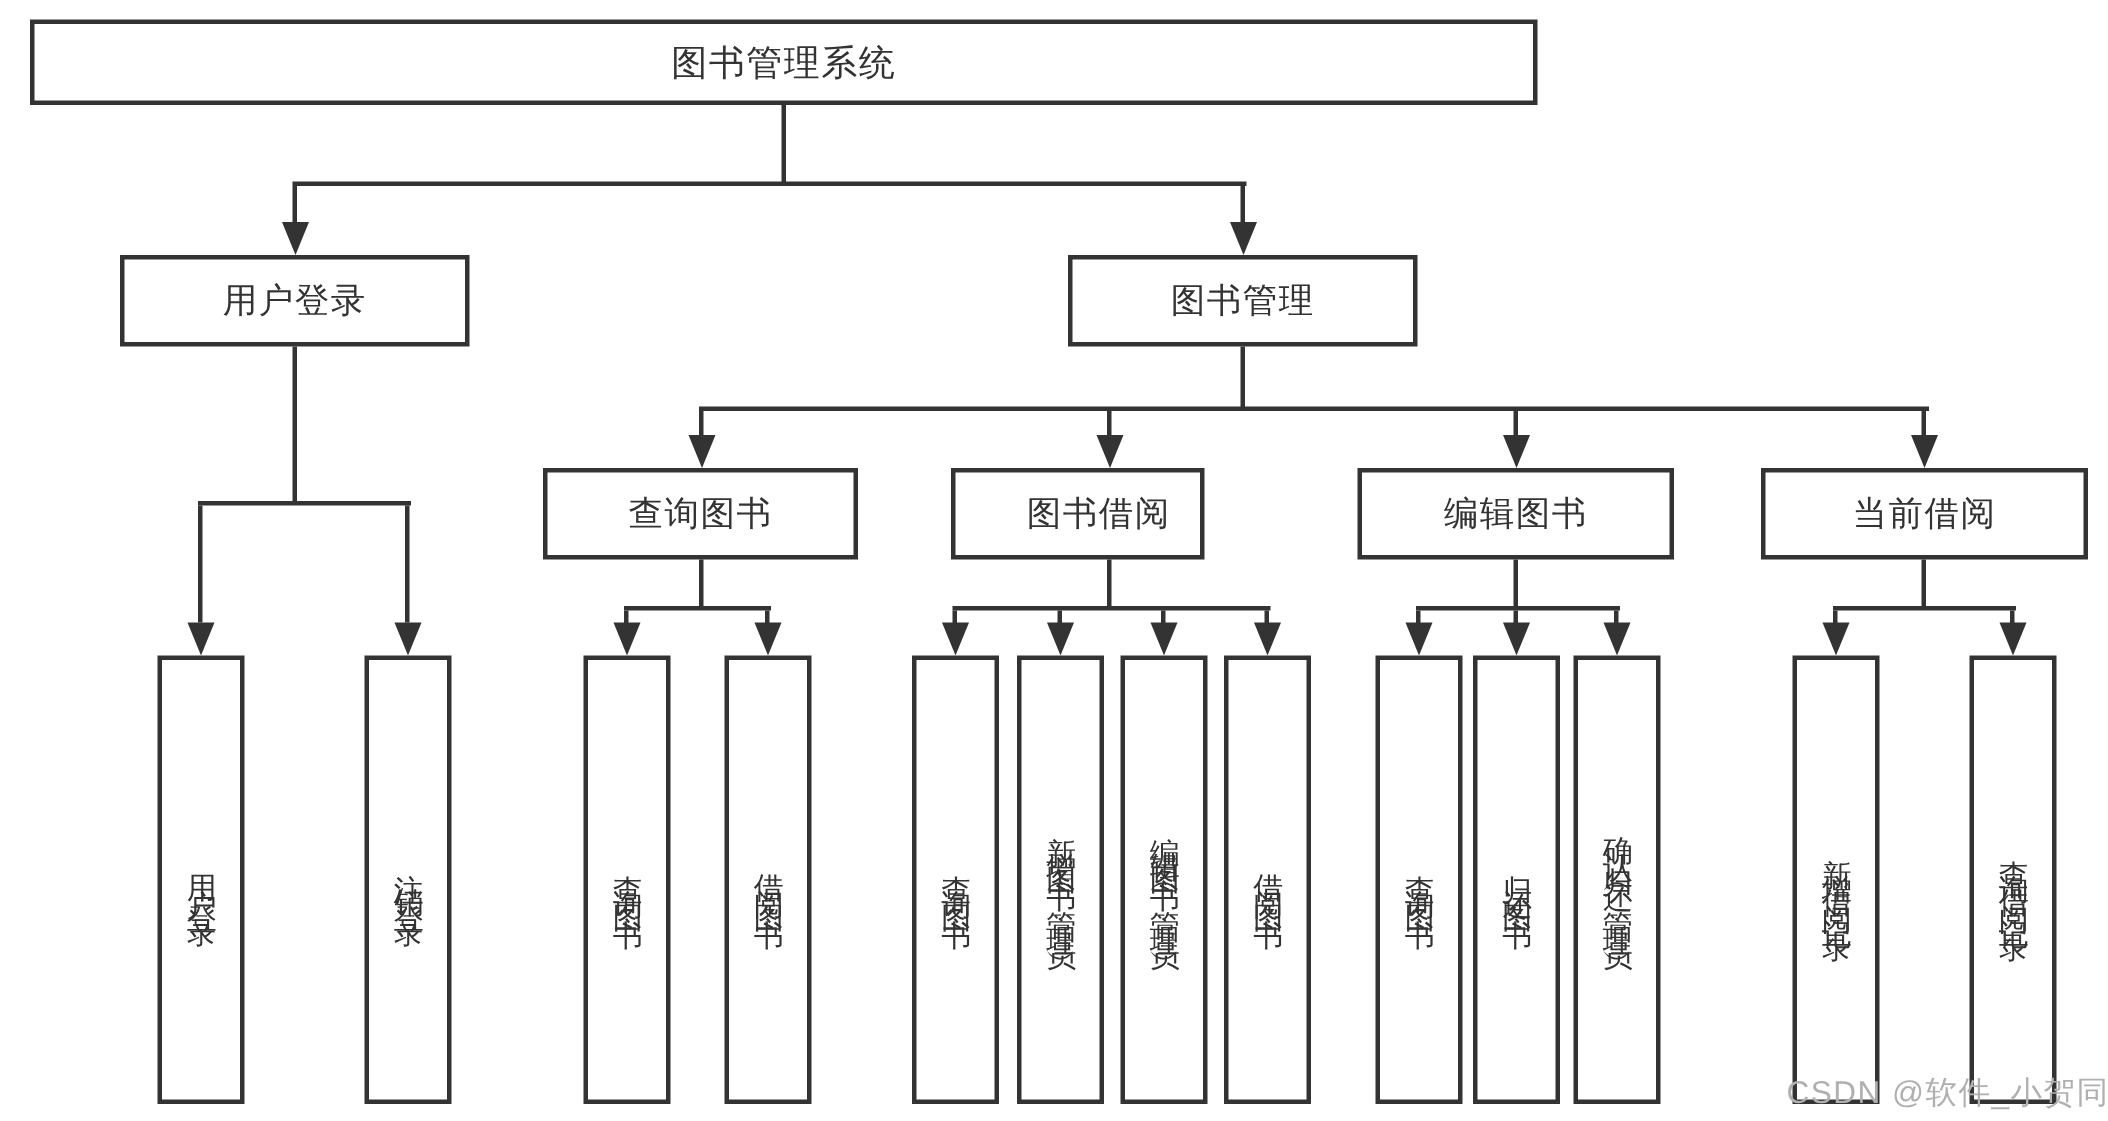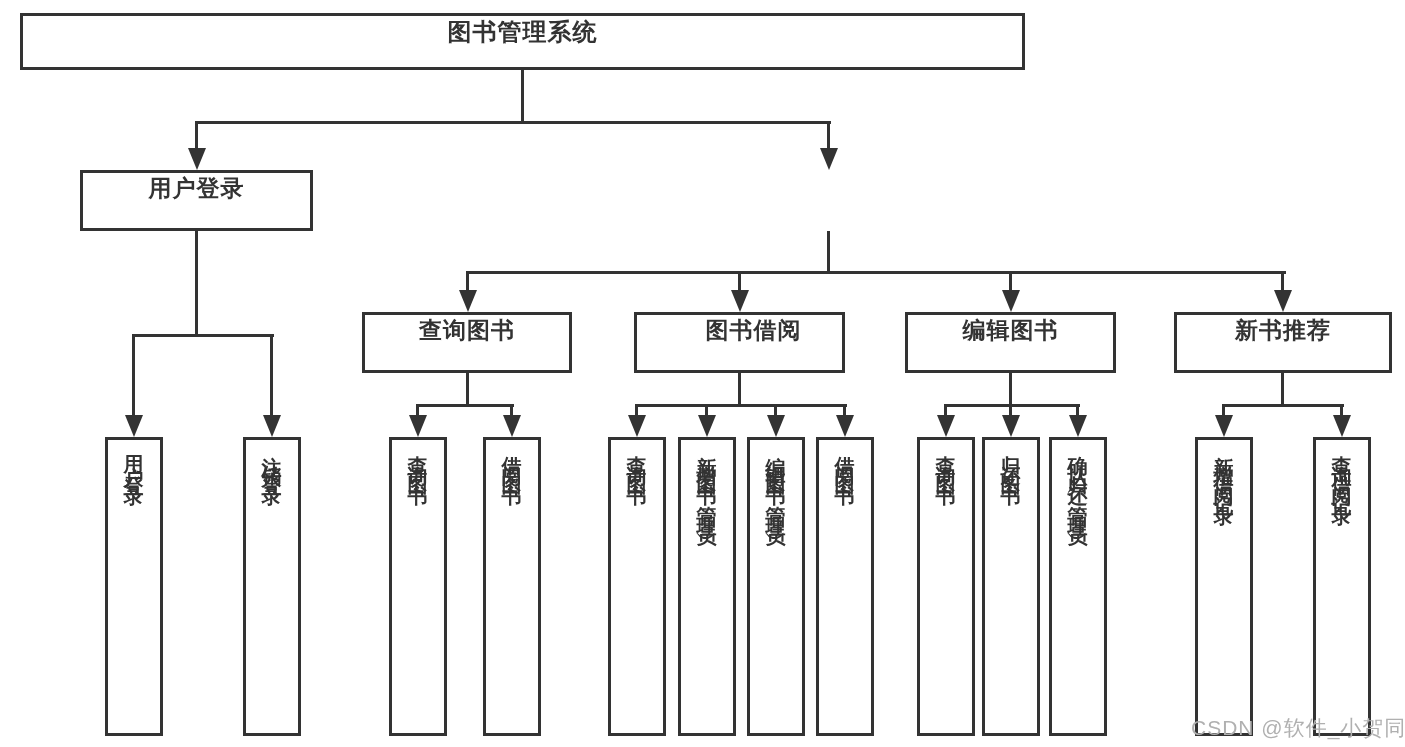--- a/index.html
+++ b/index.html
@@ -12,23 +12,22 @@
   html,body{margin:0;padding:0;background:var(--background-color);}
   body{font-family:"Liberation Sans",sans-serif;}
   .canvas{
     position:relative;width:1405px;height:747px;
     background:var(--background-color);overflow:hidden;
   }
   .box{
     position:absolute;box-sizing:border-box;
     border:3px solid var(--line-color);
     background:var(--box-fill);
-    display:flex;align-items:flex-start;justify-content:center;
+    display:flex;align-items:center;justify-content:center;
     color:var(--text-color);
-    font-weight:bold;
   }
   .hlabel{font-size:23px;letter-spacing:1px;white-space:nowrap;}
   .rootlabel{font-size:24px;letter-spacing:1px;white-space:nowrap;}
   .leaf{border-width:3px;}
   .vlabel{
     writing-mode:vertical-rl;text-orientation:mixed;
     font-size:20px;letter-spacing:10px;line-height:1.1;
   }
   .l{position:absolute;background:var(--line-color);}
   .ar{
@@ -55,20 +54,23 @@
   <div class="l" style="left:521px;top:70px;width:3px;height:54px;"></div>
   <div class="l" style="left:195px;top:121px;width:636px;height:3px;"></div>
   <div class="l" style="left:195px;top:124px;width:3px;height:25px;"></div>
   <div class="l" style="left:827px;top:124px;width:3px;height:25px;"></div>
   <div class="ar" style="left:188px;top:148px;"></div>
   <div class="ar" style="left:820px;top:148px;"></div>
 
   <div class="box" style="left:80px;top:170px;width:233px;height:61px;">
     <span class="hlabel">用户登录</span>
   </div>
+  <div class="box" style="left:712px;top:170px;width:233px;height:61px;">
+    <span class="hlabel">图书管理</span>
+  </div>
 
   <div class="l" style="left:195px;top:231px;width:3px;height:105px;"></div>
   <div class="l" style="left:132px;top:334px;width:142px;height:3px;"></div>
   <div class="l" style="left:132px;top:337px;width:3px;height:78px;"></div>
   <div class="l" style="left:270px;top:337px;width:3px;height:78px;"></div>
   <div class="ar" style="left:125px;top:415px;"></div>
   <div class="ar" style="left:263px;top:415px;"></div>
 
   <div class="l" style="left:827px;top:231px;width:3px;height:43px;"></div>
   <div class="l" style="left:466px;top:271px;width:820px;height:3px;"></div>
@@ -77,28 +79,28 @@
   <div class="l" style="left:1009px;top:274px;width:3px;height:17px;"></div>
   <div class="l" style="left:1281px;top:274px;width:3px;height:17px;"></div>
   <div class="ar" style="left:459px;top:290px;"></div>
   <div class="ar" style="left:731px;top:290px;"></div>
   <div class="ar" style="left:1002px;top:290px;"></div>
   <div class="ar" style="left:1274px;top:290px;"></div>
 
   <div class="box" style="left:362px;top:312px;width:210px;height:61px;">
     <span class="hlabel">查询图书</span>
   </div>
-  <div class="box" style="left:634px;top:312px;width:211px;height:61px;padding-left:28px;">
+  <div class="box" style="left:634px;top:312px;width:169px;height:61px;padding-left:28px;">
     <span class="hlabel">图书借阅</span>
   </div>
   <div class="box" style="left:905px;top:312px;width:211px;height:61px;">
     <span class="hlabel">编辑图书</span>
   </div>
   <div class="box" style="left:1174px;top:312px;width:218px;height:61px;">
-    <span class="hlabel">新书推荐</span>
+    <span class="hlabel">当前借阅</span>
   </div>
 
   <div class="l" style="left:466px;top:373px;width:3px;height:32px;"></div>
   <div class="l" style="left:416px;top:404px;width:98px;height:3px;"></div>
   <div class="l" style="left:416px;top:407px;width:3px;height:9px;"></div>
   <div class="l" style="left:510px;top:407px;width:3px;height:9px;"></div>
   <div class="ar" style="left:409px;top:415px;"></div>
   <div class="ar" style="left:503px;top:415px;"></div>
 
   <div class="l" style="left:738px;top:373px;width:3px;height:32px;"></div>

